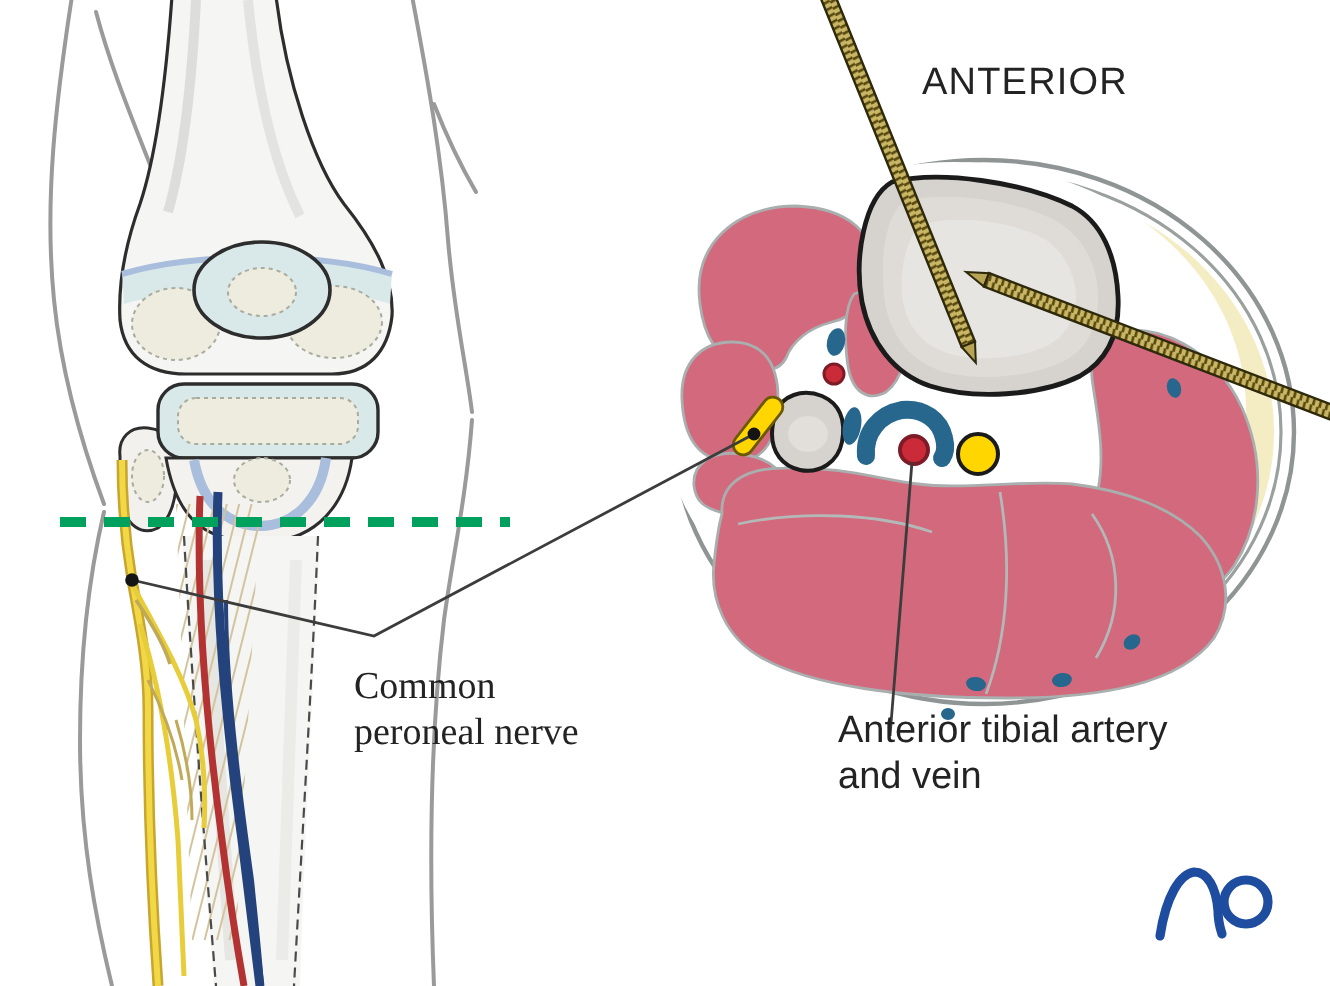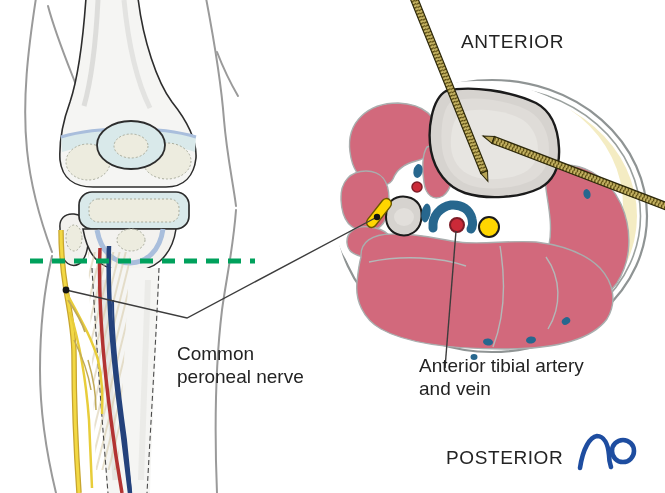--- a/index.html
+++ b/index.html
@@ -163,18 +163,17 @@
       <line class="leader" x1="456" y1="231" x2="445" y2="368"></line>
     </g>
 
     <g>
       <path d="M580,468 C583,448 590,437 597,436 C604,436 608,444 609,455 C609,459 610,464 611,467" fill="none" stroke="var(--logo-blue)" stroke-width="4.6" stroke-linecap="round"></path>
       <circle cx="623" cy="451" r="11" fill="none" stroke="var(--logo-blue)" stroke-width="4.6"></circle>
     </g>
   </svg>
 
   <div class="orient" style="left:461px; top:31px;">ANTERIOR</div>
-  <div class="orient" style="left:446px; top:447px;">POSTERIOR</div>
-  <div class="lbl" style="left:177px; top:342px;">Common
+  <div class="lbl" style="left:177px; top:332px;font-family:Liberation Serif, serif;">Common
 peroneal nerve</div>
   <div class="lbl" style="left:419px; top:354px;">Anterior tibial artery
 and vein</div>
 </div>
 
 </body></html>

